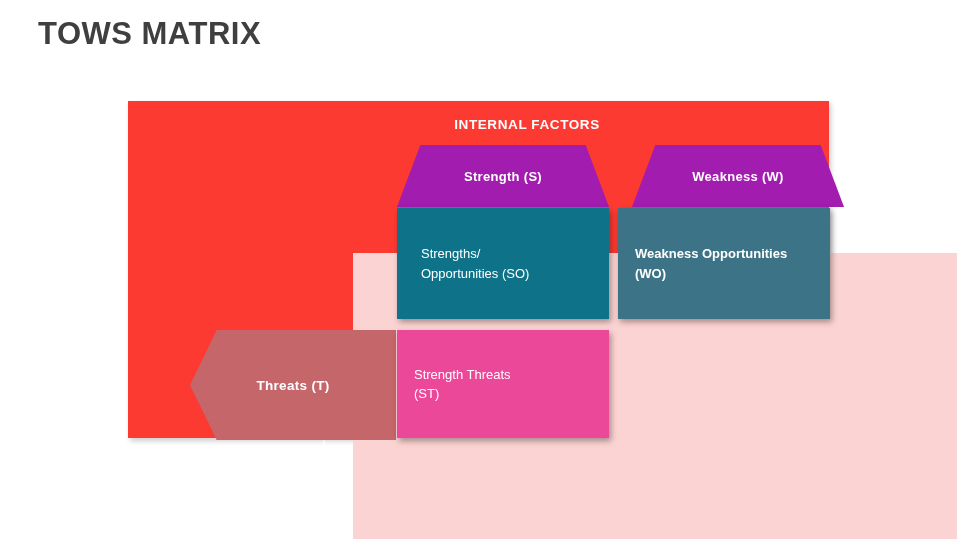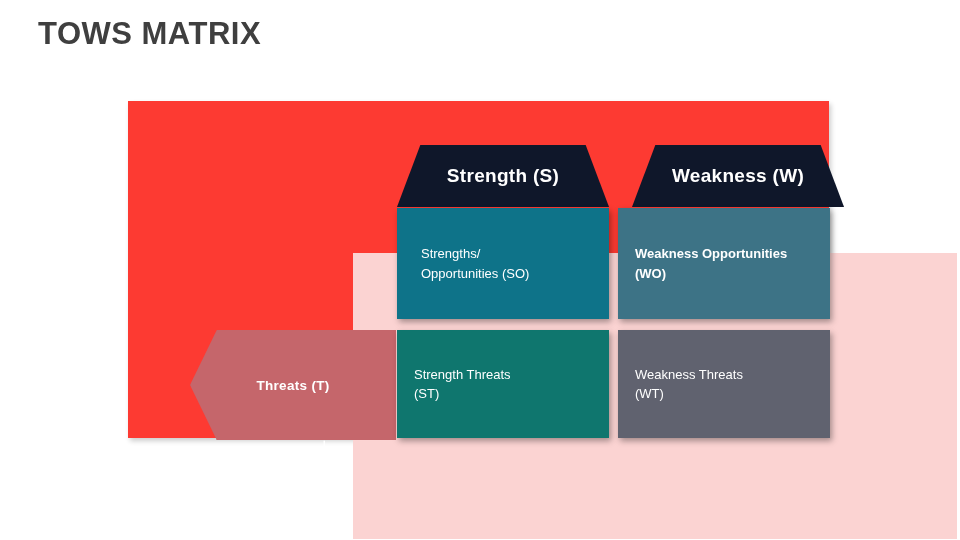--- a/index.html
+++ b/index.html
@@ -94,26 +94,26 @@
     width: 190px;
     height: 190px;
     pointer-events: none;
   }
 
   
   .col-header {
     position: absolute;
     top: 145px;
     height: 62px;
-    background: #0f172a;
+    background: #a21caf;
     display: flex;
     align-items: center;
     justify-content: center;
     color: #ffffff;
-    font-size: 19px;
+    font-size: 13px;
     font-weight: bold;
     letter-spacing: 0.3px;
     box-shadow: 2px 3px 5px rgba(0,0,0,0.28);
     clip-path: polygon(11% 0%, 89% 0%, 100% 100%, 0% 100%);
   }
   #header-strength  { left: 397px; width: 212px; }
   #header-weakness  { left: 632px; width: 212px; }
 
   
   .row-header {
@@ -144,36 +144,37 @@
     color: #ffffff;
     font-size: 13px;
     font-weight: normal;
     line-height: 1.5;
     box-shadow: 2px 3px 6px rgba(0,0,0,0.35);
   }
   .cell .cell-text { white-space: pre-line; }
 
   #cell-so { left: 397px; top: 208px; width: 212px; height: 111px; background: #0e7389; padding-left: 24px; }
   #cell-wo { left: 618px; top: 208px; width: 212px; height: 111px; background: #3d7386; font-weight: bold; }
-  #cell-st { left: 397px; top: 330px; width: 212px; height: 108px; background: #0f766e; }
+  #cell-st { left: 397px; top: 330px; width: 212px; height: 108px; background: #ec4899; }
   #cell-wt { left: 618px; top: 330px; width: 212px; height: 108px; background: #60626f; }
 </style>
 </head>
 <body>
 
 <div id="slide">
 
   <div id="page-title">TOWS MATRIX</div>
 
   <div id="matrix-panel">
 
     <div id="inner-board"></div>
 
   </div>
 
+  <div id="internal-factors-label">INTERNAL FACTORS</div>
 
   <div id="external-factors-wrap">
     <div id="external-factors-label">EXTERNAL FACTORS</div>
   </div>
 
   <div class="col-header" id="header-strength">Strength (S)</div>
   <div class="col-header" id="header-weakness">Weakness (W)</div>
 
   <div class="row-header" id="row-threats">Threats (T)</div>
 
@@ -182,18 +183,14 @@
 Opportunities (SO)</span>
   </div>
   <div class="cell" id="cell-wo">
     <span class="cell-text">Weakness Opportunities
 (WO)</span>
   </div>
   <div class="cell" id="cell-st">
     <span class="cell-text">Strength Threats
 (ST)</span>
   </div>
-  <div class="cell" id="cell-wt">
-    <span class="cell-text">Weakness Threats
-(WT)</span>
-  </div>
 
 </div>
 
 </body></html>

